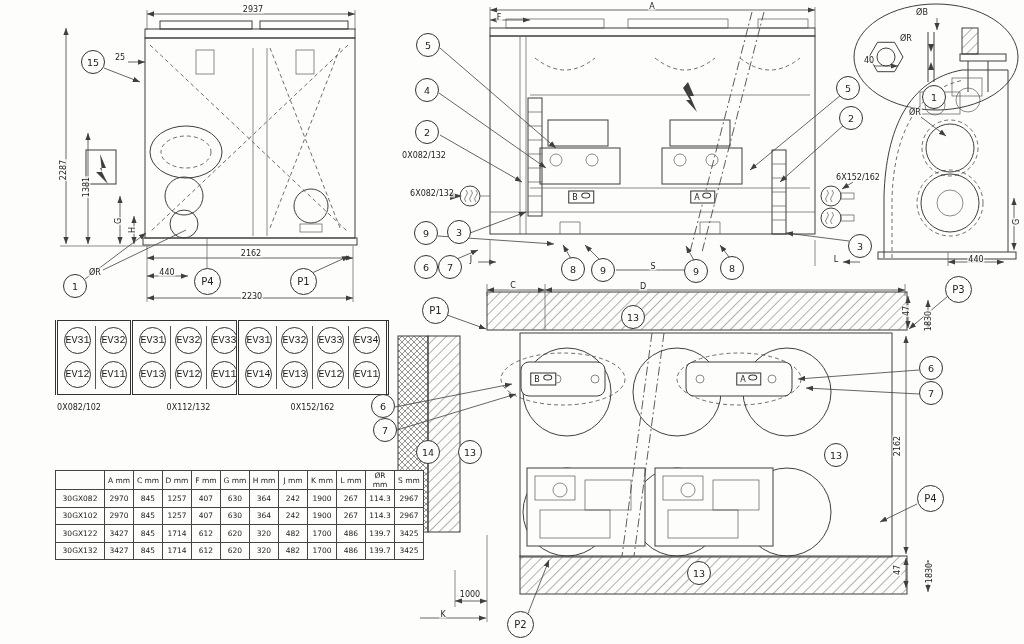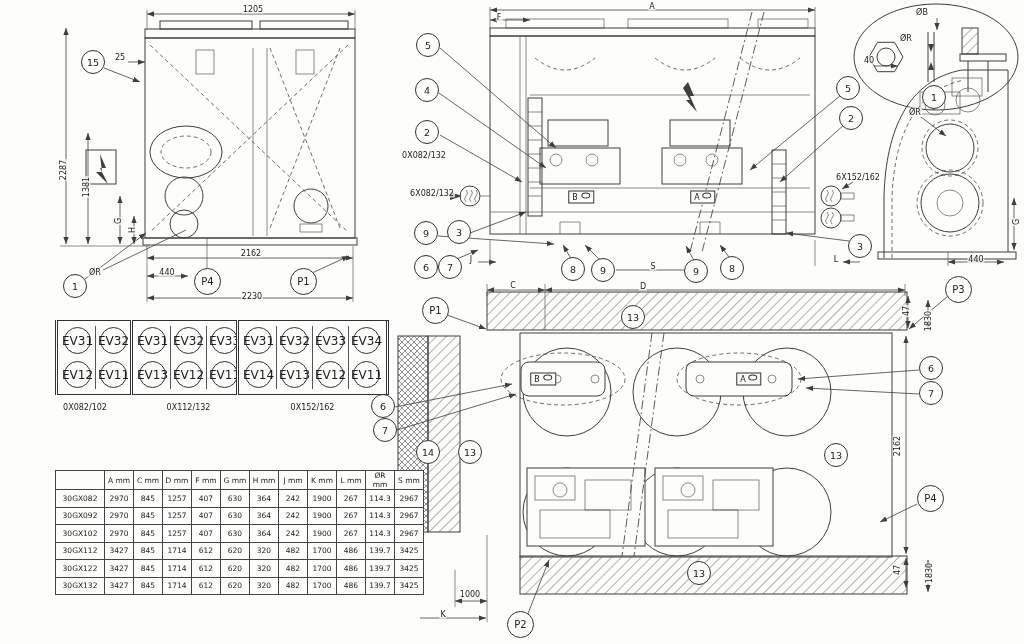--- a/index.html
+++ b/index.html
@@ -21,22 +21,22 @@
   .dim{position:absolute;transform:translate(-50%,-50%);font-size:8px;line-height:9px;color:#1c1c1c;
        white-space:nowrap;background:rgba(253,253,251,.75);padding:0 1px;z-index:4;}
   .dim.rot{transform:translate(-50%,-50%) rotate(-90deg);}
   .dim.box{border:1px solid #333;background:#fdfdfb;padding:1px 3px;}
   .dim.box::after{content:"";display:inline-block;width:7px;height:4px;border:1px solid #333;
                   border-radius:50%;margin-left:3px;vertical-align:1px;}
   .evbox{position:absolute;border:1px solid #333;border-left:3px double #333;border-right:3px double #333;
          background:#fdfdfb;display:flex;padding:5px 2px;z-index:4;}
   .evcol{display:flex;flex-direction:column;gap:7px;padding:1px 4px;border-left:1px solid #555;}
   .evcol:first-child{border-left:none;}
-  .evc{width:25px;height:25px;border:1px solid #333;border-radius:50%;font-size:12px;
-       display:flex;align-items:center;justify-content:center;}
+  .evc{width:25px;height:25px;border:1px solid #333;border-radius:50%;font-size:10px;
+       display:flex;align-items:center;justify-content:center;font-family:Liberation Mono, monospace;}
   .evlabel{position:absolute;transform:translateX(-50%);font-size:8px;z-index:4;}
   #dimtable{position:absolute;left:55px;top:470px;border-collapse:collapse;z-index:4;background:#fdfdfb;}
   #dimtable th,#dimtable td{border:1px solid #444;font-size:7.5px;font-weight:normal;text-align:center;
        padding:0 1px;height:16.5px;}
   #dimtable .mcol{width:46px;}
   #dimtable td,#dimtable th{width:26px;}
 </style>
 </head>
 <body>
 
@@ -302,21 +302,21 @@
       <div class="callout" style="left: 383px; top: 406px;">6</div>
       <div class="callout" style="left: 385px; top: 430px;">7</div>
       <div class="callout" style="left: 428px; top: 452px;">14</div>
       <div class="callout" style="left: 470px; top: 452px;">13</div>
       <div class="callout" style="left: 836px; top: 455px;">13</div>
       <div class="callout" style="left: 931px; top: 368px;">6</div>
       <div class="callout" style="left: 931px; top: 393px;">7</div>
       <div class="callout pc" style="left: 930px; top: 498px;">P4</div>
       <div class="callout" style="left: 699px; top: 573px;">13</div>
       <div class="callout pc" style="left: 520px; top: 624px;">P2</div>
-      <span class="dim" style="left: 253px; top: 9px;">1205</span>
+      <span class="dim" style="left: 253px; top: 9px;">2937</span>
       <span class="dim" style="left: 120px; top: 57px; text-align: center;">25</span>
       <span class="dim rot" style="left: 63px; top: 170px;">2287</span>
       <span class="dim rot" style="left: 86px; top: 187px;">1381</span>
       <span class="dim rot" style="left: 118px; top: 221px;">G</span>
       <span class="dim rot" style="left: 132px; top: 230px;">H</span>
       <span class="dim" style="left: 95px; top: 272px;">ØR</span>
       <span class="dim" style="left: 167px; top: 272px;">440</span>
       <span class="dim" style="left: 251px; top: 253px;">2162</span>
       <span class="dim" style="left: 252px; top: 296px;">2230</span>
       <span class="dim" style="left: 652px; top: 6px;">A</span>
@@ -349,21 +349,21 @@
       <div class="evbox" style="left: 55px; top: 320px;">
         <div class="evcol">
           <div class="evc">EV31</div>
           <div class="evc">EV12</div>
         </div>
         <div class="evcol">
           <div class="evc">EV32</div>
           <div class="evc">EV11</div>
         </div>
       </div>
-      <span class="evlabel" style="left: 85px; top: 403px;">0X082/102</span>
+      <span class="evlabel" style="left: 79px; top: 403px;">0X082/102</span>
       <div class="evbox" style="left: 130px; top: 320px;">
         <div class="evcol">
           <div class="evc">EV31</div>
           <div class="evc">EV13</div>
         </div>
         <div class="evcol">
           <div class="evc">EV32</div>
           <div class="evc">EV12</div>
         </div>
         <div class="evcol">
@@ -419,60 +419,32 @@
           <td>407</td>
           <td>630</td>
           <td>364</td>
           <td>242</td>
           <td>1900</td>
           <td>267</td>
           <td>114.3</td>
           <td>2967</td>
         </tr>
         <tr>
-          <th class="mcol">30GX092</th>
-          <td>2970</td>
-          <td>845</td>
-          <td>1257</td>
-          <td>407</td>
-          <td>630</td>
-          <td>364</td>
-          <td>242</td>
-          <td>1900</td>
-          <td>267</td>
-          <td>114.3</td>
-          <td>2967</td>
-        </tr>
-        <tr>
           <th class="mcol">30GX102</th>
           <td>2970</td>
           <td>845</td>
           <td>1257</td>
           <td>407</td>
           <td>630</td>
           <td>364</td>
           <td>242</td>
           <td>1900</td>
           <td>267</td>
           <td>114.3</td>
           <td>2967</td>
-        </tr>
-        <tr>
-          <th class="mcol">30GX112</th>
-          <td>3427</td>
-          <td>845</td>
-          <td>1714</td>
-          <td>612</td>
-          <td>620</td>
-          <td>320</td>
-          <td>482</td>
-          <td>1700</td>
-          <td>486</td>
-          <td>139.7</td>
-          <td>3425</td>
         </tr>
         <tr>
           <th class="mcol">30GX122</th>
           <td>3427</td>
           <td>845</td>
           <td>1714</td>
           <td>612</td>
           <td>620</td>
           <td>320</td>
           <td>482</td>

